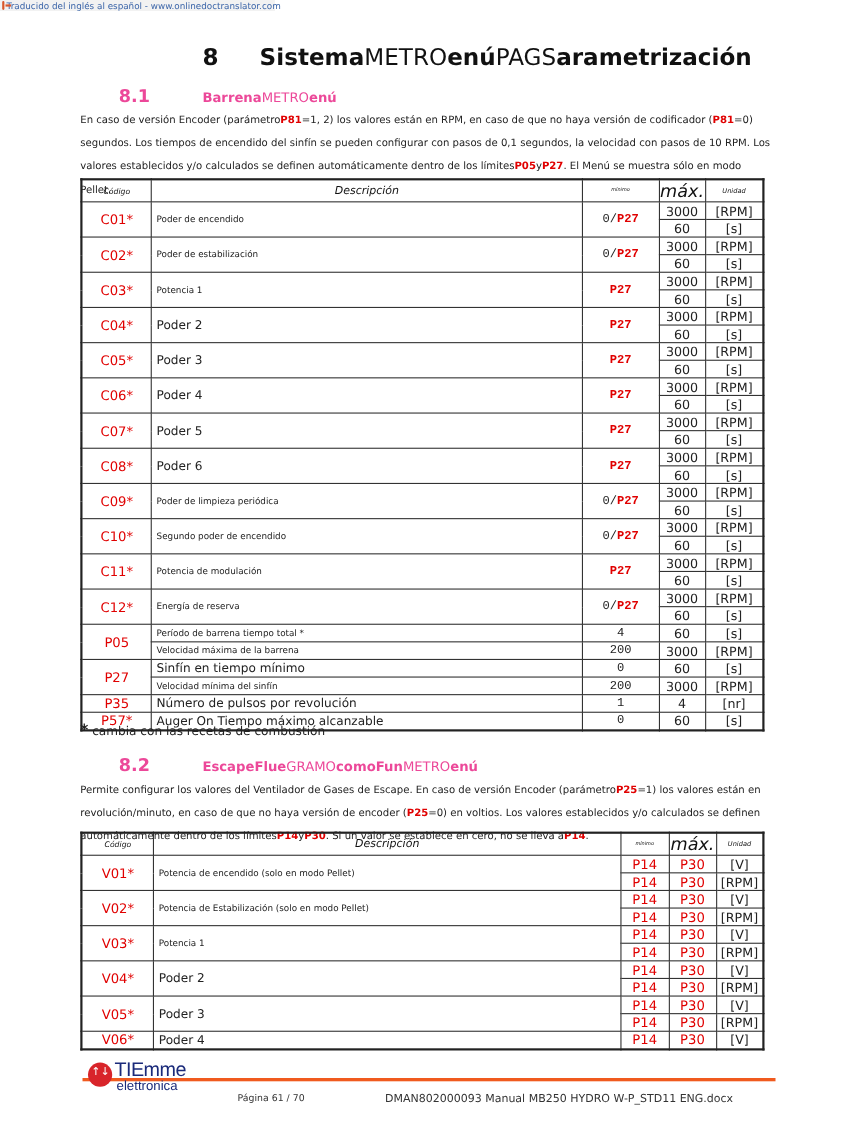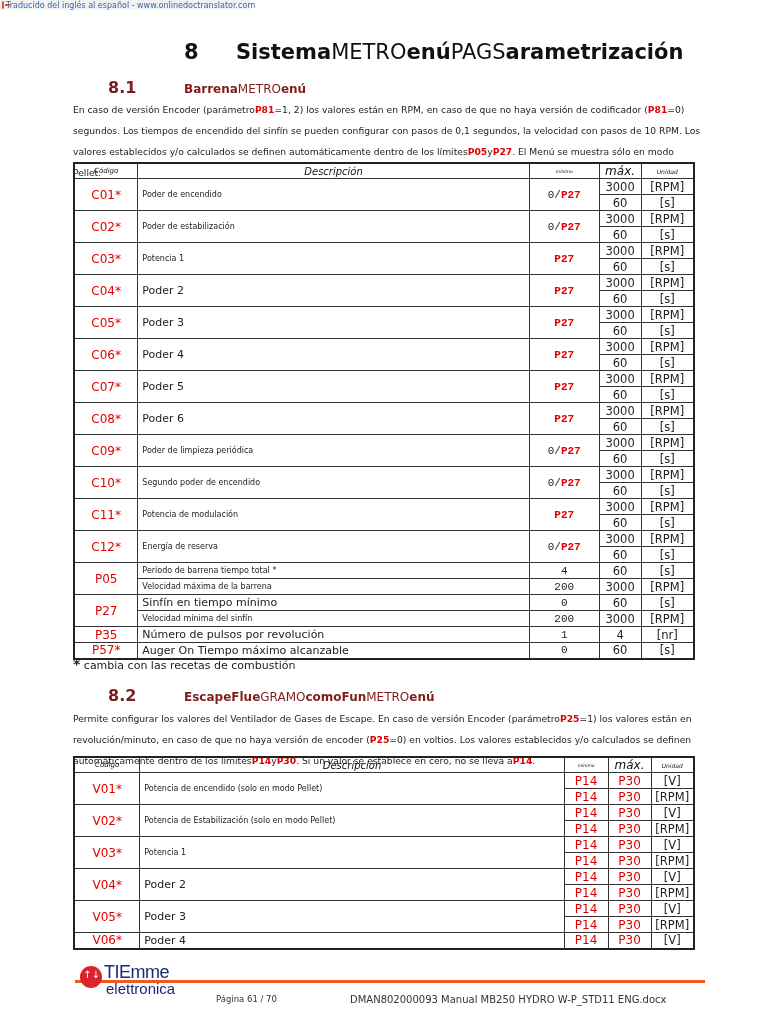--- a/index.html
+++ b/index.html
@@ -6,54 +6,54 @@
   html, body { width: 768px; height: 1024px; background: #ffffff; overflow: hidden; }
   body { position: relative; font-family: "DejaVu Sans", sans-serif; color: #222; }
 
   .banner { position: absolute; left: 0; top: 0; height: 10px; width: 250px; background: #f2f2f2; display: flex; align-items: center; font-size: 8px; color: #3a64a8; padding-left: 2px; white-space: nowrap; }
   .banner .ico { display: inline-block; width: 12px; height: 8px; border: 1px solid #d9572b; margin-right: 2px; border-radius: 1px; position: relative; }
   .banner .ico::after { content: ""; position: absolute; left: 2px; top: 2px; width: 5px; height: 2px; background: #d9572b; }
 
   .h1 { position: absolute; top: 40px; left: 184px; font-size: 21px; font-weight: bold; color: #111; white-space: nowrap; }
   .h1 .num { display: inline-block; width: 52px; }
   .h1 .light { font-weight: normal; }
-  .h2 { position: absolute; left: 108px; font-size: 16px; font-weight: bold; white-space: nowrap; color: #7f1d1d; }
+  .h2 { position: absolute; left: 108px; font-size: 16px; font-weight: bold; white-space: nowrap; color: #ec4899; }
   .h2 .num { display: inline-block; width: 76px; }
   .h2 .t { font-size: 12px; }
   .h2 .light { font-weight: normal; }
 
   .para { position: absolute; left: 73px; width: 630px; font-size: 9.2px; line-height: 21px; color: #222; }
   .red { color: #e00000; font-weight: bold; }
 
   table.ptab { position: absolute; left: 73px; border-collapse: collapse; font-family: "DejaVu Sans", sans-serif; padding-left: 41px; }
   table.ptab td, table.ptab th { border: 1px solid #333; padding: 0; font-weight: normal; }
   table.ptab th { font-style: italic; height: 15px; color: #111; }
   .th-code { font-size: 7px; }
   .th-desc { font-size: 10px; }
   .th-min { font-size: 4.5px; }
-  .th-max { font-size: 12px; }
+  .th-max { font-size: 16px; }
   .th-unit { font-size: 6px; }
   td.code { color: #e00000; font-weight: bold; font-size: 12px; text-align: center; }
   td.desc { padding-left: 4px !important; font-size: 11px; color: #222; }
   td.desc.small { font-size: 8px; margin-left: 12px; }
   td.minv { text-align: center; font-size: 11px; color: #222; font-family: Liberation Mono, monospace; }
   td.maxv, td.unit { text-align: center; font-size: 11.5px; color: #222; height: 16px; line-height: 14px; }
   td.redc { color: #e00000; font-weight: bold; font-size: 12px; text-align: center; height: 16px; }
   table.t1 { border: 2px solid #222; }
   table.t2 { border: 2px solid #222; }
 
   .note { position: absolute; left: 73px; top: 656px; font-size: 11px; color: #222; }
   .note .star { font-size: 14px; font-weight: bold; }
 
   .footer-line { position: absolute; left: 75px; top: 980px; width: 630px; height: 3px; background: #f05a1e; }
   .logo { position: absolute; left: 80px; top: 964px; width: 90px; height: 30px; }
   .logo .circ { position: absolute; left: 0; top: 2px; width: 22px; height: 22px; border-radius: 50%; background: #d8242a; }
   .logo .circ::after { content: "\2191\2193"; position: absolute; left: 3px; top: 3px; font-size: 10px; color: #fff; }
   .logo .brand { position: absolute; left: 24px; top: -2px; font-size: 18px; color: #1a2a7a; font-family: "Liberation Sans", sans-serif; letter-spacing: -0.5px; }
-  .logo .sub { position: absolute; left: 26px; top: 16px; font-size: 15px; color: #1a2a7a; font-family: "Liberation Sans", sans-serif; }
+  .logo .sub { position: absolute; left: 26px; top: 16px; font-size: 12px; color: #1a2a7a; font-family: "Liberation Sans", sans-serif; }
   .page-num { position: absolute; left: 216px; top: 994px; font-size: 8.5px; color: #333; }
   .docname { position: absolute; left: 350px; top: 994px; font-size: 10px; color: #333; white-space: nowrap; }
 </style>
 </head>
 <body>
 
 <div class="banner">
   <span class="ico"></span>
   <span>Traducido del inglés al español - www.onlinedoctranslator.com</span>
 </div>

